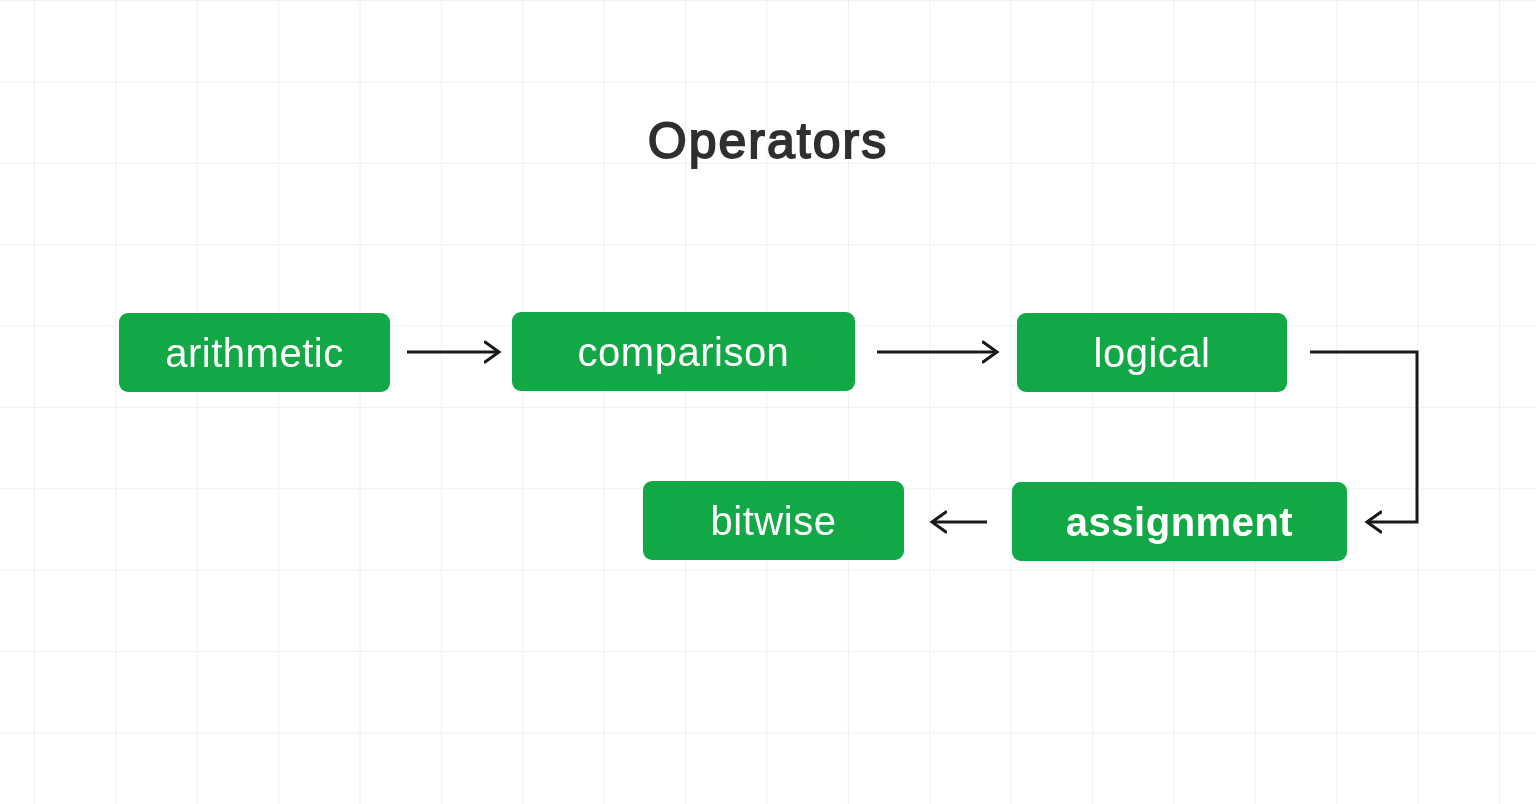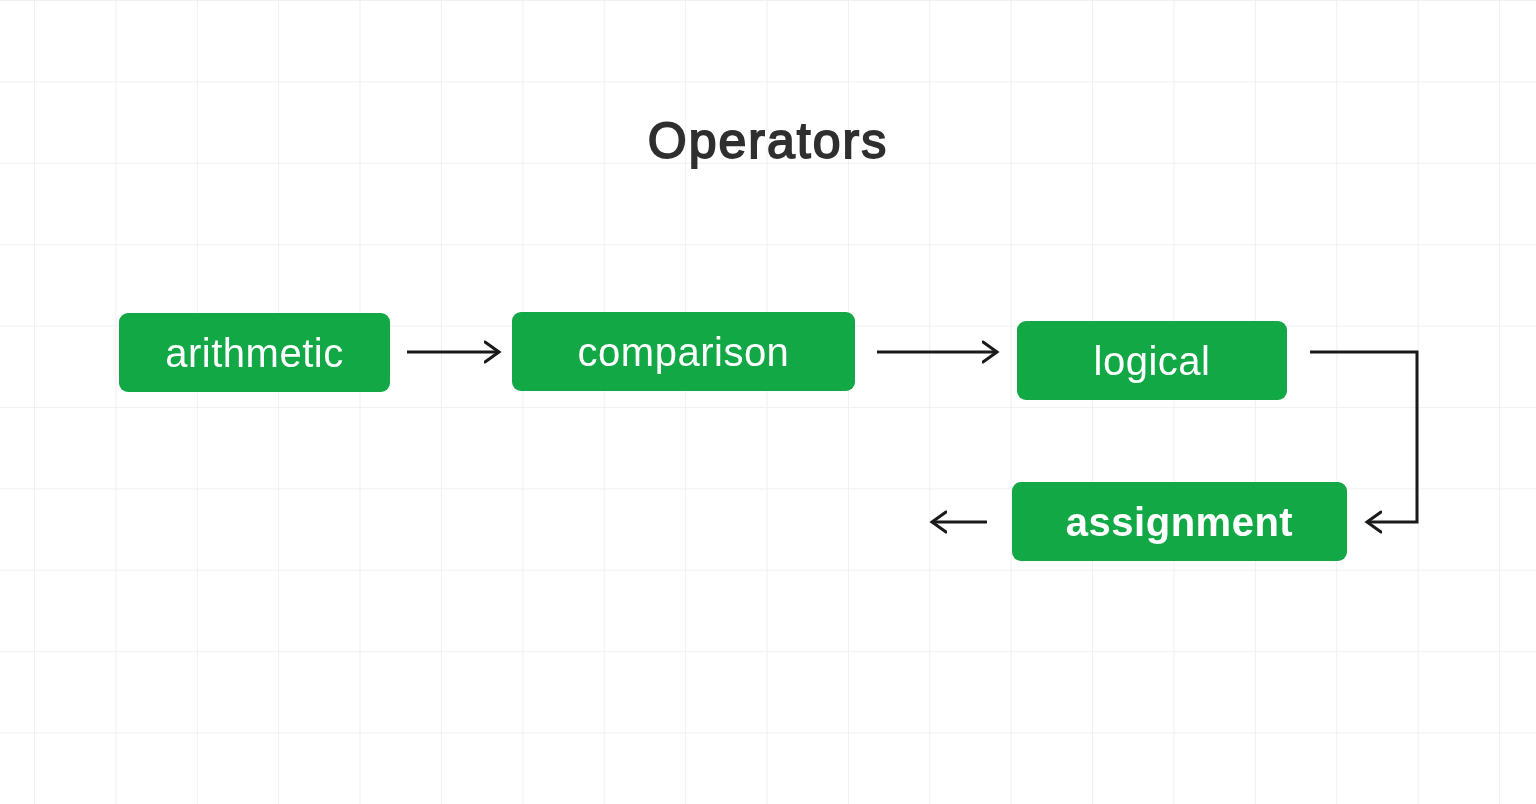--- a/index.html
+++ b/index.html
@@ -61,21 +61,21 @@
     border-radius: 9px;
     display: flex;
     align-items: center;
     justify-content: center;
     font-size: 40px;
     letter-spacing: 0.5px;
     line-height: 1;
   }
   .node-arithmetic { left: 119px; top: 313px; width: 271px; height: 79px; }
   .node-comparison { left: 512px; top: 312px; width: 343px; height: 79px; }
-  .node-logical    { left: 1017px; top: 321px; width: 270px; height: 79px; }
+  .node-logical    { left: 1017px; top: 313px; width: 270px; height: 79px; }
   .node-bitwise    { left: 643px; top: 481px; width: 261px; height: 79px; }
   .node-assignment { left: 1012px; top: 482px; width: 335px; height: 79px; font-weight: bold; }
 </style>
 </head>
 <body>
 
 <div class="canvas">
 
   <h1 class="title">Operators</h1>
 
@@ -87,15 +87,16 @@
     </defs>
     <path class="arrow-stroke" d="M407,352 H498" marker-end="url(#arrowhead)"></path>
     <path class="arrow-stroke" d="M877,352 H996" marker-end="url(#arrowhead)"></path>
     <path class="arrow-stroke" d="M1310,352 H1417 V522 H1368" marker-end="url(#arrowhead)"></path>
     <path class="arrow-stroke" d="M987,522 H933" marker-end="url(#arrowhead)"></path>
   </svg>
 
   <div class="node node-arithmetic">arithmetic</div>
   <div class="node node-comparison">comparison</div>
   <div class="node node-logical">logical</div>
+  <div class="node node-bitwise">bitwise</div>
   <div class="node node-assignment">assignment</div>
 
 </div>
 
 </body></html>

